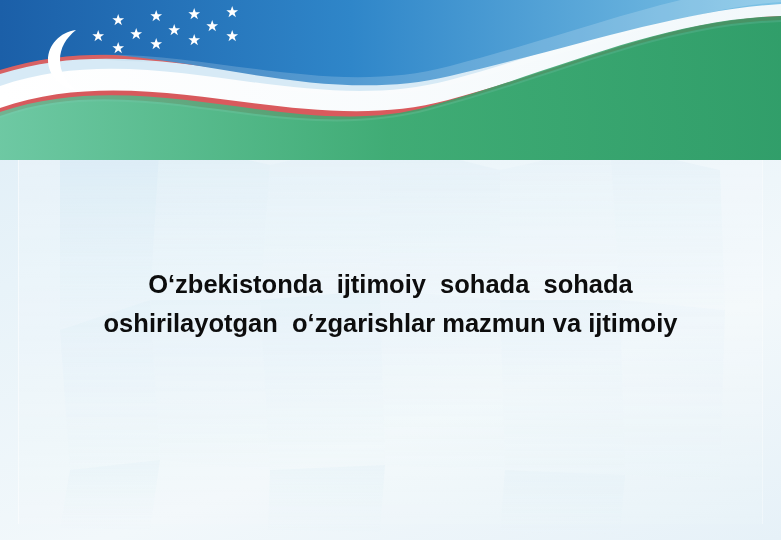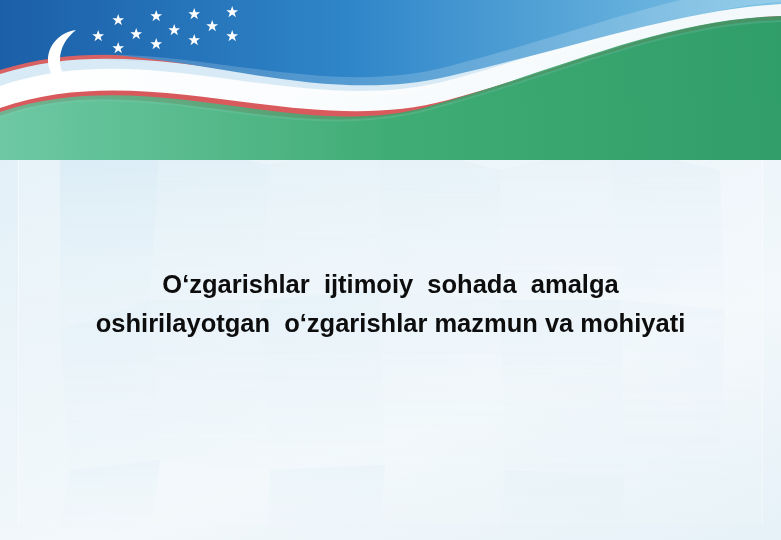--- a/index.html
+++ b/index.html
@@ -191,17 +191,17 @@
               <polygon points="10,0 12.4,6.9 19.5,6.9 13.8,11.2 16,18.1 10,13.8 4,18.1 6.2,11.2 0.5,6.9 7.6,6.9"></polygon>
             </g>
         </g>
 
         <path d="M0,70 C150,22 300,106 450,66 C580,32 680,-10 781,-16 L781,2 C690,8 590,48 455,84 C300,124 150,40 0,88 Z" fill="#ffffff" opacity="0.18"></path>
       </g>
     </svg>
   </div>
 
   <div class="title-wrap">
-    <div class="title-line">O‘zgarishlar  ijtimoiy  sohada  amalga</div>
-    <div class="title-line">oshirilayotgan  o‘zgarishlar mazmun va mohiyati</div>
+    <div class="title-line">O‘zbekistonda  ijtimoiy  sohada  sohada</div>
+    <div class="title-line">oshirilayotgan  o‘zgarishlar mazmun va ijtimoiy</div>
   </div>
 
 </div>
 
 </body></html>

